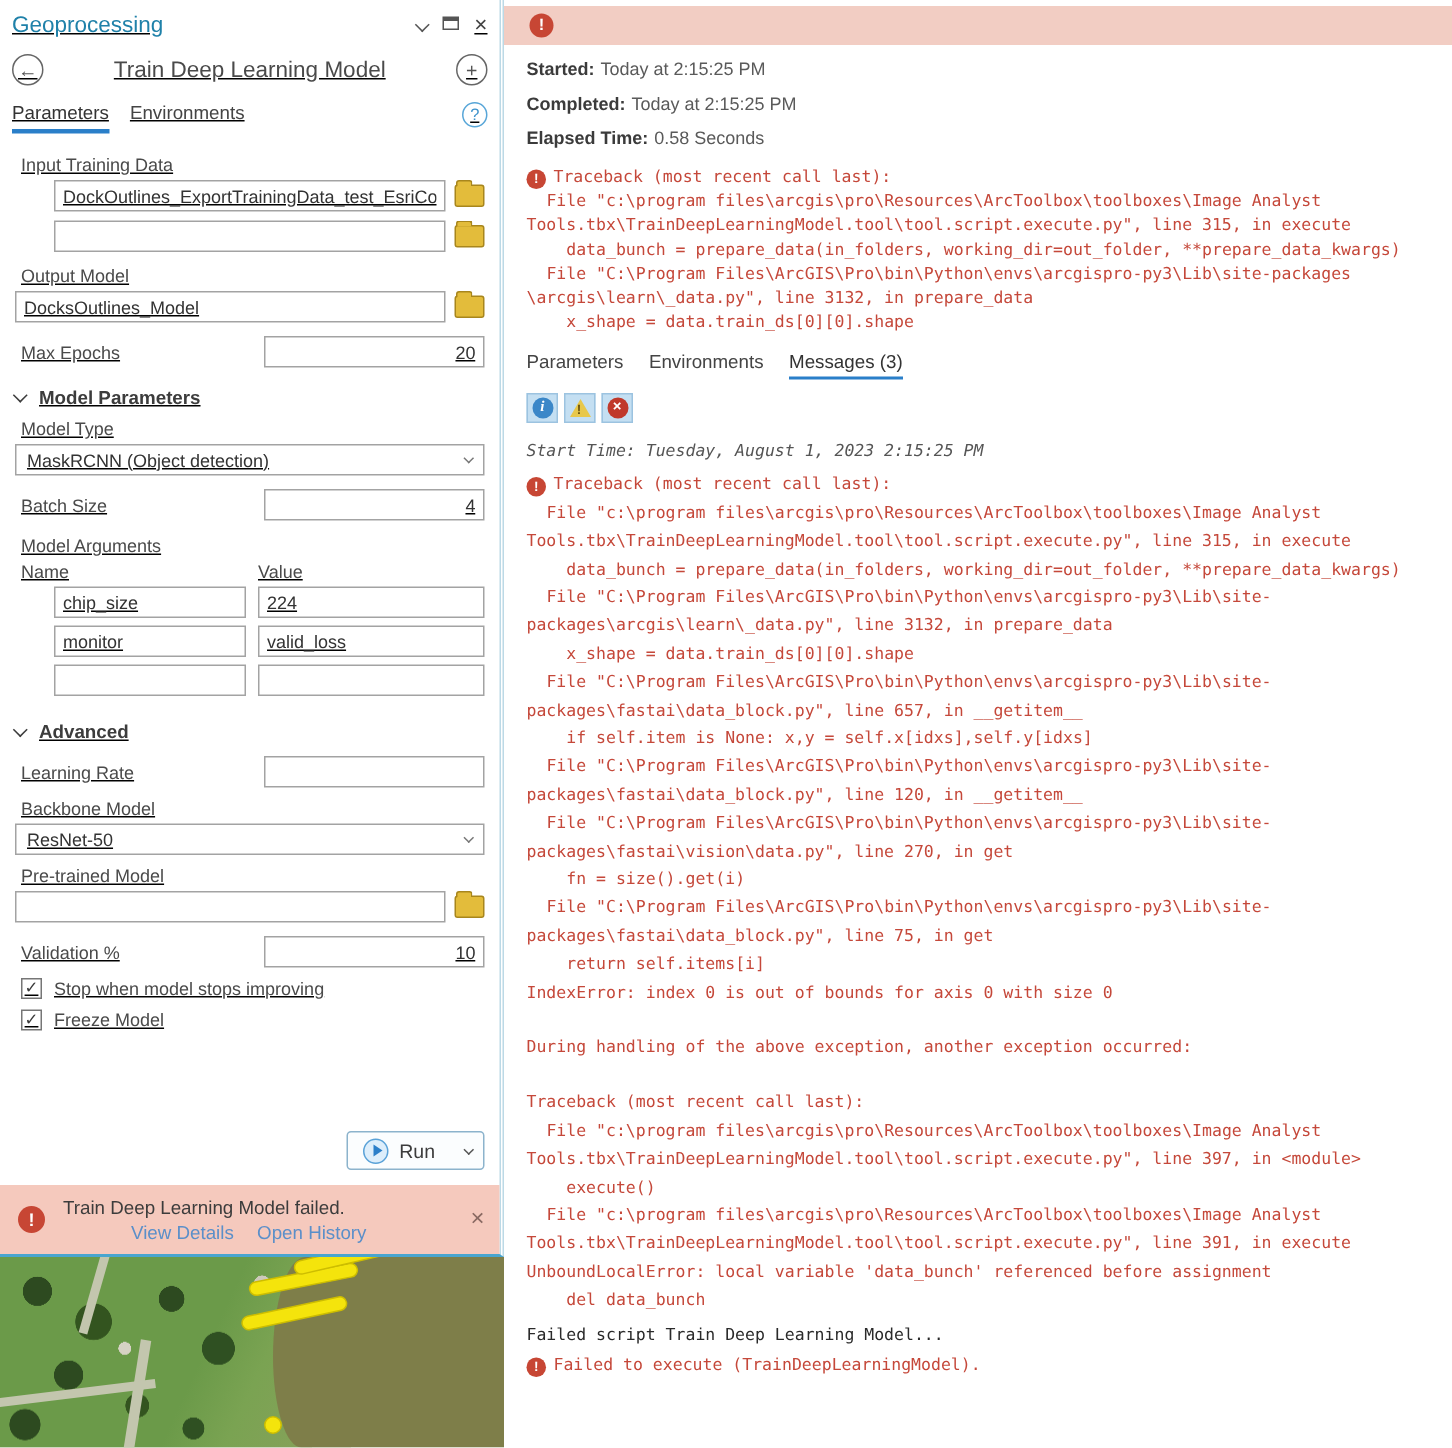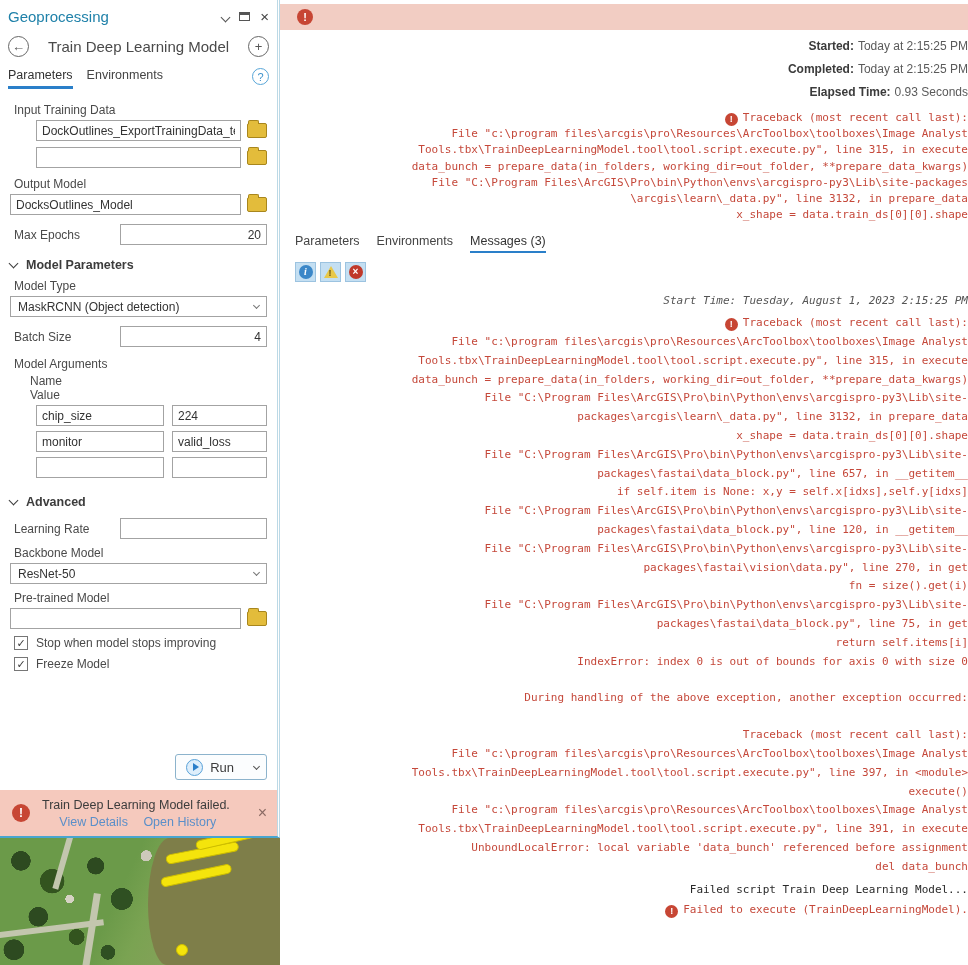--- a/index.html
+++ b/index.html
@@ -1,21 +1,21 @@
 <!DOCTYPE html>
 <html><head>
 <meta charset="utf-8">
 <style>
   * { box-sizing: border-box; margin: 0; padding: 0; }
   html,body { width: 968px; height: 965px; overflow: hidden; background:#fff;
     font-family: "Liberation Sans", sans-serif; }
   .app { display:flex; width:968px; height:965px; }
 
   
-  .left-col { width:280px; flex:none; display:flex; flex-direction:column; }
+  .left-col { width:336px; flex:none; display:flex; flex-direction:column;text-decoration:underline; }
   .gp-pane { height:838px; position:relative; background:#fff;
     border-right:3px double #bcd9e6; border-bottom:2px solid #49a5cf; }
 
   .pane-title-row { height:28px; display:flex; align-items:center; padding:4px 8px 0 8px; }
   .pane-title { color:#1f81a9; font-size:15px; flex:1; }
   .winicons { display:flex; align-items:center; gap:10px; color:#555; }
   .chev { width:7px; height:7px; border-right:1.5px solid #555; border-bottom:1.5px solid #555;
     transform:rotate(45deg); display:inline-block; }
   .float-ic { width:11px; height:9px; border:1.5px solid #555; border-top-width:3px; display:inline-block; }
   .x-ic { font-size:15px; line-height:1; color:#444; }
@@ -44,21 +44,21 @@
     background:#e3bc3b; border:1px solid #a8861d; border-bottom:none; border-radius:2px 2px 0 0; }
   .numrow { display:flex; align-items:center; margin:9px 0 2px; }
   .numrow .nlabel { flex:1; padding-left:4px; }
   .numrow input.txt { flex:none; width:147px; }
   .section-hdr { display:flex; align-items:center; gap:9px; margin:13px 0 1px 0;
     font-weight:bold; font-size:12.5px; color:#3c3c3c; }
   .section-hdr .chev { border-color:#3c3c3c; margin-top:-3px; }
   .selectbox { height:21px; border:1px solid #a3a3a3; display:flex; align-items:center;
     justify-content:space-between; padding:0 7px; margin:1px 0 6px 0; color:#333; }
   .selectbox .chev { width:5px; height:5px; border-color:#777; margin-top:-2px; }
-  .args-head { display:flex; margin:3px 0 3px 20px;flex-direction:column; }
+  .args-head { display:flex; margin:3px 0 3px 4px; }
   .args-head .col1 { width:158px; }
   .argrow { display:flex; gap:8px; margin-bottom:5px; }
   .argrow .name { margin-left:26px; width:128px; flex:none; }
   .argrow .val { flex:1; }
   .cbrow { display:flex; align-items:center; gap:8px; margin:7px 0 0 4px; }
   .cb { width:14px; height:14px; border:1px solid #767676; background:#fff; color:#3a3a3a;
     font-size:11px; line-height:12px; text-align:center; flex:none; }
 
   .run-row { position:absolute; top:754px; right:10px; }
   .run-btn { display:flex; align-items:center; height:26px; border:1px solid #8cb3cc;
@@ -103,27 +103,27 @@
   .road { position:absolute; background:#c3c6ae; }
   .dock { position:absolute; height:10px; background:#f4e40c; border:1.5px solid #cdbd00;
     border-radius:5px; transform-origin:left center; }
   .dock-dot { position:absolute; width:12px; height:12px; background:#f4e40c;
     border:1.5px solid #cdbd00; border-radius:50%; }
 
   
   .report { flex:1; background:#fff; position:relative; }
   .report-header { height:26px; margin-top:4px; background:#f2cdc3; display:flex; align-items:center;
     gap:13px; padding-left:17px; font-size:13px; font-weight:bold; color:#454545; }
-  .run-info { padding:9px 0 0 15px; font-size:12px; color:#5a5a5a;text-align:right; }
+  .run-info { padding:9px 0 0 15px; font-size:12px; color:#5a5a5a; }
   .run-info div { margin-bottom:9px; }
   .run-info b { color:#3b3b3b; margin-right:4px; }
 
   .mono { font-family:"DejaVu Sans Mono", monospace; }
   .top-trace { padding:2px 0 0 15px; font-size:11px; line-height:16.2px; }
-  .msg-line { white-space:pre-wrap;text-align:right; }
+  .msg-line { white-space:pre-wrap; }
   .msg-line.error { color:#c5483a; }
   .msg-line.plain { color:#2a2a2a; margin:4px 0 2px; }
   .msg-line.italic { font-style:italic; color:#555; margin:2px 0 3px; }
   .msg-line.blank { height:18px; }
 
   .report-tabs { display:flex; gap:17px; margin:11px 0 0 15px; font-size:12.5px; color:#444; }
   .report-tabs .tab { padding-bottom:3px; }
   .report-tabs .tab.active { color:#333; border-bottom:2.5px solid #2a7fc9; }
 
   .msg-filters { display:flex; gap:4px; margin:9px 0 0 15px; }
@@ -245,20 +245,24 @@
           <span>ResNet-50</span>
           <span class="chev"></span>
         </div>
 
         <div class="flabel">Pre-trained Model</div>
         <div class="inrow">
           <input class="txt" value="" style="">
           <span class="folder-ic"></span>
         </div>
 
+        <div class="numrow">
+          <span class="nlabel">Validation %</span>
+          <input class="txt num" value="10" style="">
+        </div>
 
         <div class="cbrow">
           <span class="cb">✓</span>
           <span>Stop when model stops improving</span>
         </div>
         <div class="cbrow">
           <span class="cb">✓</span>
           <span>Freeze Model</span>
         </div>
       </div>
@@ -303,21 +307,21 @@
   </div>
 
   <div class="report">
     <div class="report-header">
       <span class="err-badge lg" style="width:16px;height:16px;font:bold 11px/16px 'Liberation Sans',sans-serif">!</span>
     </div>
 
     <div class="run-info">
       <div><b>Started:</b><span>Today at 2:15:25 PM</span></div>
       <div><b>Completed:</b><span>Today at 2:15:25 PM</span></div>
-      <div><b>Elapsed Time:</b><span>0.93 Seconds</span></div>
+      <div><b>Elapsed Time:</b><span>0.58 Seconds</span></div>
     </div>
 
     <div id="top-traceback" class="top-trace mono">
         <div class="msg-line error"><span class="err-badge">!</span><span>Traceback (most recent call last):</span></div>
         <div class="msg-line error"><span>  File "c:\program files\arcgis\pro\Resources\ArcToolbox\toolboxes\Image Analyst</span></div>
         <div class="msg-line error"><span>Tools.tbx\TrainDeepLearningModel.tool\tool.script.execute.py", line 315, in execute</span></div>
         <div class="msg-line error"><span>    data_bunch = prepare_data(in_folders, working_dir=out_folder, **prepare_data_kwargs)</span></div>
         <div class="msg-line error"><span>  File "C:\Program Files\ArcGIS\Pro\bin\Python\envs\arcgispro-py3\Lib\site-packages</span></div>
         <div class="msg-line error"><span>\arcgis\learn\_data.py", line 3132, in prepare_data</span></div>
         <div class="msg-line error"><span>    x_shape = data.train_ds[0][0].shape</span></div>

